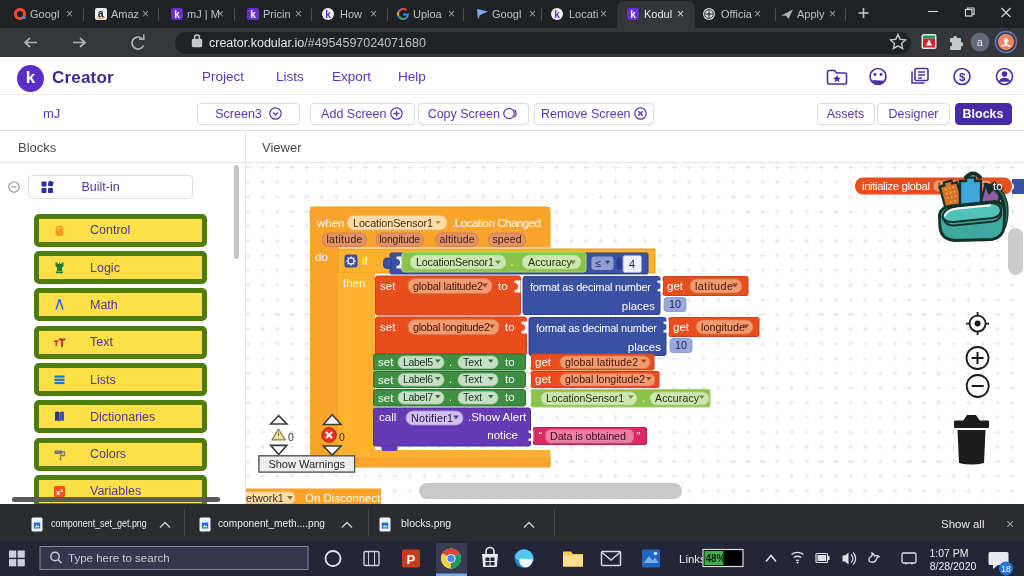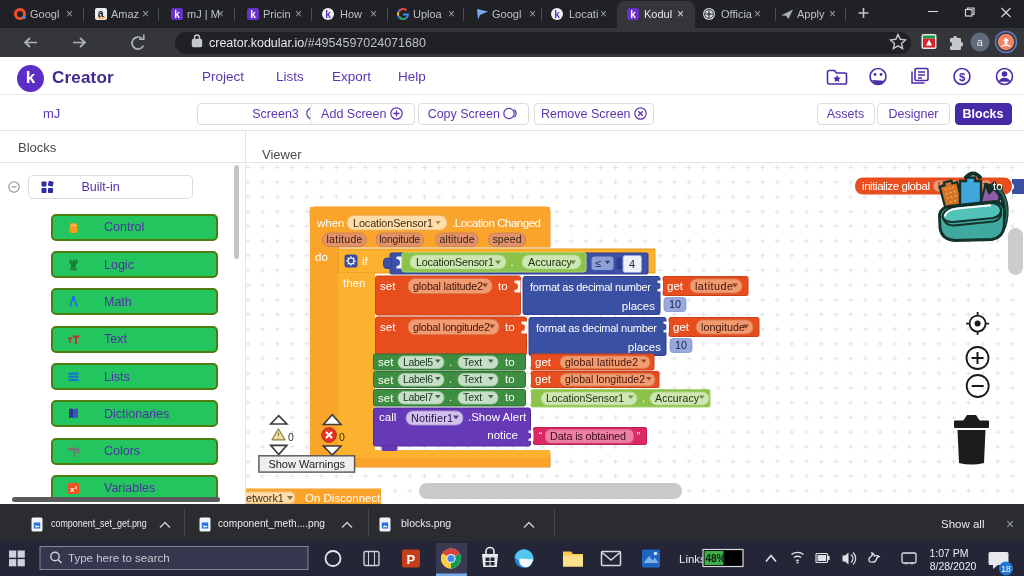--- a/index.html
+++ b/index.html
@@ -13,21 +13,21 @@
   
   #khead{left:0;top:57px;width:1024px;height:37px;background:#fff;border-bottom:1px solid #ececec;}
   .kmenu{position:absolute;top:69px;font-size:13.5px;color:#5e35b1;}
   
   #ktool{left:0;top:95px;width:1024px;height:35px;background:#fff;border-bottom:1px solid #e3e3e3;}
   .tbtn{position:absolute;top:7.5px;height:20px;border:1px solid #dcdcdc;border-radius:4px;background:#fff;color:#5e35b1;font-size:12.5px;text-align:center;line-height:20px;}
   
   #panelhead{left:0;top:131px;width:1024px;height:31px;background:#fff;border-bottom:1px solid #e4e4e4;}
   #vdivider{left:245px;top:131px;width:1px;height:373px;background:#e4e4e4;}
   #sidebar{left:0;top:163px;width:245px;height:341px;background:#fff;}
-  .cat{position:absolute;left:51px;width:163px;height:23px;border:2px solid #4d7c0f;border-radius:5px;background:#22c55e;}
+  .cat{position:absolute;left:34px;width:163px;height:23px;border:5px solid #4d7c0f;border-radius:5px;background:#fde047;}
   .catlbl{position:absolute;left:31px;top:4.5px;font-size:12.5px;color:#5130a5;padding-left:20px;}
   .caticon{position:absolute;left:14px;top:5px;width:13px;height:13px;}
   
   #shelf{left:0;top:504px;width:1024px;height:37px;background:#2b2c2f;}
   .dltitle{color:#e8eaed;font-size:10.5px;position:absolute;white-space:nowrap;}
   .dlsub{color:#9aa0a6;font-size:10px;position:absolute;margin-top:16px;}
   .dlsep{position:absolute;top:5px;width:1px;height:27px;background:#47484b;}
   .chev{position:absolute;color:#c8cbce;font-size:10px;}
   
   #taskbar{left:0;top:541px;width:1024px;height:35px;background:#242536;padding-left:47px;}
@@ -185,21 +185,21 @@
     <text x="139" y="19" font-family="Liberation Sans,sans-serif" font-size="11.5" font-weight="bold" fill="#4b2da8" stroke="none">$</text>
 
     <circle cx="184.5" cy="14.5" r="8"></circle>
     <circle cx="184.5" cy="12" r="2.8" fill="#4b2da8" stroke="none"></circle>
     <path d="M178.5 19.8 a6.5 6.5 0 0 1 12 0" fill="#4b2da8" stroke="none"></path>
   </g>
 </svg></div>
 
 <div id="ktool" class="abs"></div>
 <div class="abs" style="left:15px;top:106px;font-size:13px;color:#5e35b1;margin-left:28px;">mJ</div>
-<div class="tbtn abs" style="left:197px;top:102.5px;width:101px;padding-left:37px;">Screen3&nbsp;&nbsp;<svg width="13" height="13" viewBox="0 0 13 13" style="vertical-align:-2px">
+<div class="tbtn abs" style="left:197px;top:102.5px;width:101px;">Screen3&nbsp;&nbsp;<svg width="13" height="13" viewBox="0 0 13 13" style="vertical-align:-2px">
       <circle cx="6.5" cy="6.5" r="5.7" fill="none" stroke="#5e35b1" stroke-width="1.2"></circle>
       <path d="M4.2 5.5 L6.5 8 L8.8 5.5" fill="none" stroke="#5e35b1" stroke-width="1.3"></path>
     </svg></div>
 <div class="tbtn abs" style="left:309.5px;top:102.5px;width:103px;">Add Screen&nbsp;<svg width="13" height="13" viewBox="0 0 13 13" style="vertical-align:-2px">
       <circle cx="6.5" cy="6.5" r="5.7" fill="none" stroke="#5e35b1" stroke-width="1.2"></circle>
       <path d="M6.5 3.5 V9.5 M3.5 6.5 H9.5" stroke="#5e35b1" stroke-width="1.3"></path>
     </svg></div>
 <div class="tbtn abs" style="left:418px;top:102.5px;width:109px;">Copy Screen&nbsp;<svg width="16" height="13" viewBox="0 0 16 13" style="vertical-align:-2px">
       <circle cx="6" cy="6.5" r="5.2" fill="none" stroke="#5e35b1" stroke-width="1.2"></circle>
       <path d="M11.5 2.8 Q14.8 6.5 11.5 10.2" fill="none" stroke="#5e35b1" stroke-width="1.3"></path>
@@ -207,21 +207,21 @@
 <div class="tbtn abs" style="left:534px;top:102.5px;width:118px;">Remove Screen&nbsp;<svg width="13" height="13" viewBox="0 0 13 13" style="vertical-align:-2px">
       <circle cx="6.5" cy="6.5" r="5.7" fill="none" stroke="#5e35b1" stroke-width="1.2"></circle>
       <path d="M4.3 4.3 L8.7 8.7 M8.7 4.3 L4.3 8.7" stroke="#5e35b1" stroke-width="1.3"></path>
     </svg></div>
 <div class="tbtn abs" style="left:816.5px;top:102.5px;width:56px;">Assets</div>
 <div class="tbtn abs" style="left:877px;top:102.5px;width:71px;">Designer</div>
 <div class="tbtn abs" style="left:954.5px;top:102.5px;width:55px;background:#472aa5;border-color:#472aa5;color:#fff;font-weight:bold;">Blocks</div>
 
 <div id="panelhead" class="abs"></div>
 <div class="abs" style="left:18px;top:140px;font-size:13px;color:#4a4a4a;">Blocks</div>
-<div class="abs" style="left:262px;top:140px;font-size:13px;color:#4a4a4a;margin-top:7px;">Viewer</div>
+<div class="abs" style="left:262px;top:140px;font-size:13px;color:#4a4a4a;">Viewer</div>
 <div id="vdivider" class="abs"></div>
 
 <div id="sidebar" class="abs">
   <svg class="abs" style="left:8px;top:17.5px;" width="12" height="12" viewBox="0 0 12 12">
       <circle cx="6" cy="6" r="5.2" fill="none" stroke="#8a8a8a" stroke-width="1.1"></circle>
       <path d="M3.5 6 H8.5" stroke="#8a8a8a" stroke-width="1.1"></path>
     </svg>
   <div class="abs" style="left:27.5px;top:11.5px;width:163px;height:22px;border:1px solid #dcdcdc;border-radius:5px;background:#fff;">
     <svg class="abs" style="left:12px;top:5px;" width="13" height="13" viewBox="0 0 13 13" fill="#2d2e9e">
       <rect x="0.5" y="0.5" width="5" height="5" rx="0.8"></rect>

